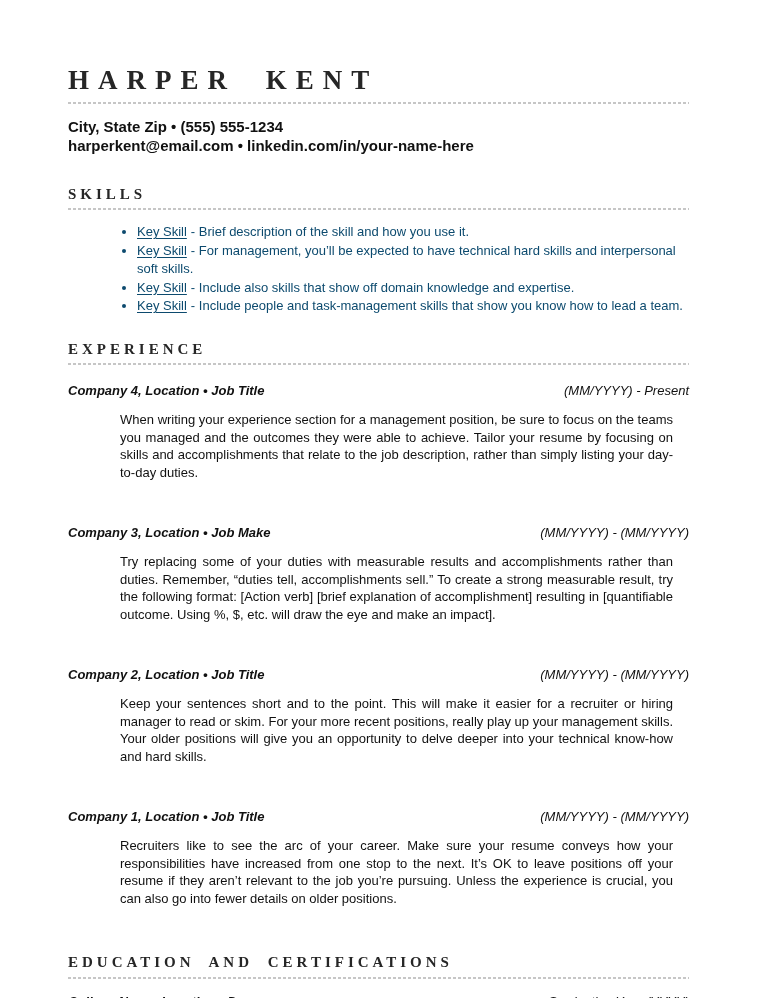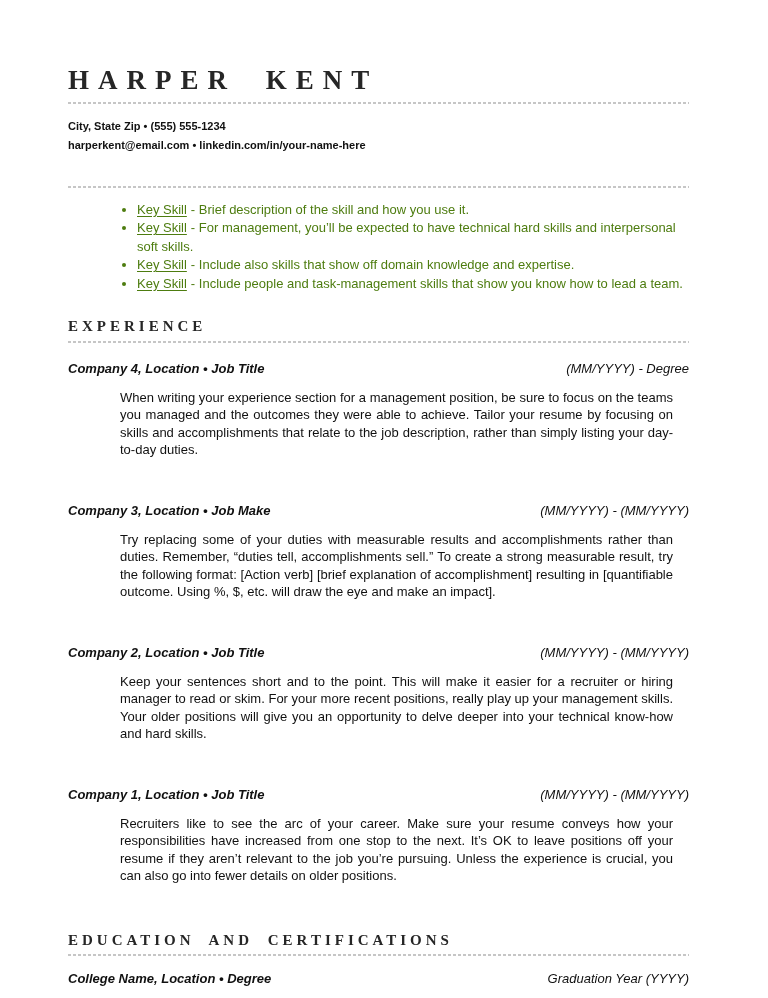--- a/index.html
+++ b/index.html
@@ -29,21 +29,21 @@
     font-family: "Liberation Serif", serif;
     font-weight: bold;
     font-size: 27px;
     letter-spacing: 9px;
     word-spacing: 14px;
     color: #262626;
     line-height: 1.1;
   }
   .contact-block { margin-top: 13px; }
   .contact-line {
-    font-size: 11px;
+    font-size: 15px;
     font-weight: bold;
     line-height: 19px;
     color: #111111;
   }
 
   
   .section-heading {
     font-family: "Liberation Serif", serif;
     font-weight: bold;
     font-size: 15px;
@@ -58,21 +58,21 @@
 
   
   .skills-list {
     list-style: disc;
     margin-top: 13px;
     padding-left: 69px;
   }
   .skills-list li {
     font-size: 13px;
     line-height: 18.5px;
-    color: #4d7c0f;
+    color: #0c4a6e;
   }
   .skill-term {
     text-decoration: underline;
     text-underline-offset: 2px;
   }
   .skill-desc { margin-left: 4px; }
 
   
   .entry { margin-top: 18px; }
   .entry + .entry { margin-top: 44px; }
@@ -111,37 +111,38 @@
   <div>
     <div class="name">HARPER KENT</div>
     <div class="rule"></div>
     <div class="contact-block">
       <div class="contact-line">City, State Zip • (555) 555-1234</div>
       <div class="contact-line">harperkent@email.com • linkedin.com/in/your-name-here</div>
     </div>
   </div>
 
   <div class="skills-section">
+    <div class="section-heading">SKILLS</div>
     <div class="rule"></div>
     <ul class="skills-list">
       <li><span class="skill-term">Key Skill</span><span class="skill-desc">- Brief description of the skill and how you use it.</span></li>
       <li><span class="skill-term">Key Skill</span><span class="skill-desc">- For management, you’ll be expected to have technical hard skills and interpersonal soft skills.</span></li>
       <li><span class="skill-term">Key Skill</span><span class="skill-desc">- Include also skills that show off domain knowledge and expertise.</span></li>
       <li><span class="skill-term">Key Skill</span><span class="skill-desc">- Include people and task-management skills that show you know how to lead a team.</span></li>
     </ul>
   </div>
 
   <div class="experience-section">
     <div class="section-heading">EXPERIENCE</div>
     <div class="rule"></div>
 
     <div class="entry">
       <div class="entry-head">
         <span class="entry-title">Company 4, Location • Job Title</span>
-        <span class="entry-dates">(MM/YYYY) - Degree</span>
+        <span class="entry-dates">(MM/YYYY) - Present</span>
       </div>
       <p class="entry-para">When writing your experience section for a management position, be sure to focus on the teams you managed and the outcomes they were able to achieve. Tailor your resume by focusing on skills and accomplishments that relate to the job description, rather than simply listing your day-to-day duties.</p>
     </div>
 
     <div class="entry">
       <div class="entry-head">
         <span class="entry-title">Company 3, Location • Job Make</span>
         <span class="entry-dates">(MM/YYYY) - (MM/YYYY)</span>
       </div>
       <p class="entry-para">Try replacing some of your duties with measurable results and accomplishments rather than duties. Remember, “duties tell, accomplishments sell.” To create a strong measurable result, try the following format: [Action verb] [brief explanation of accomplishment] resulting in [quantifiable outcome. Using %, $, etc. will draw the eye and make an impact].</p>

